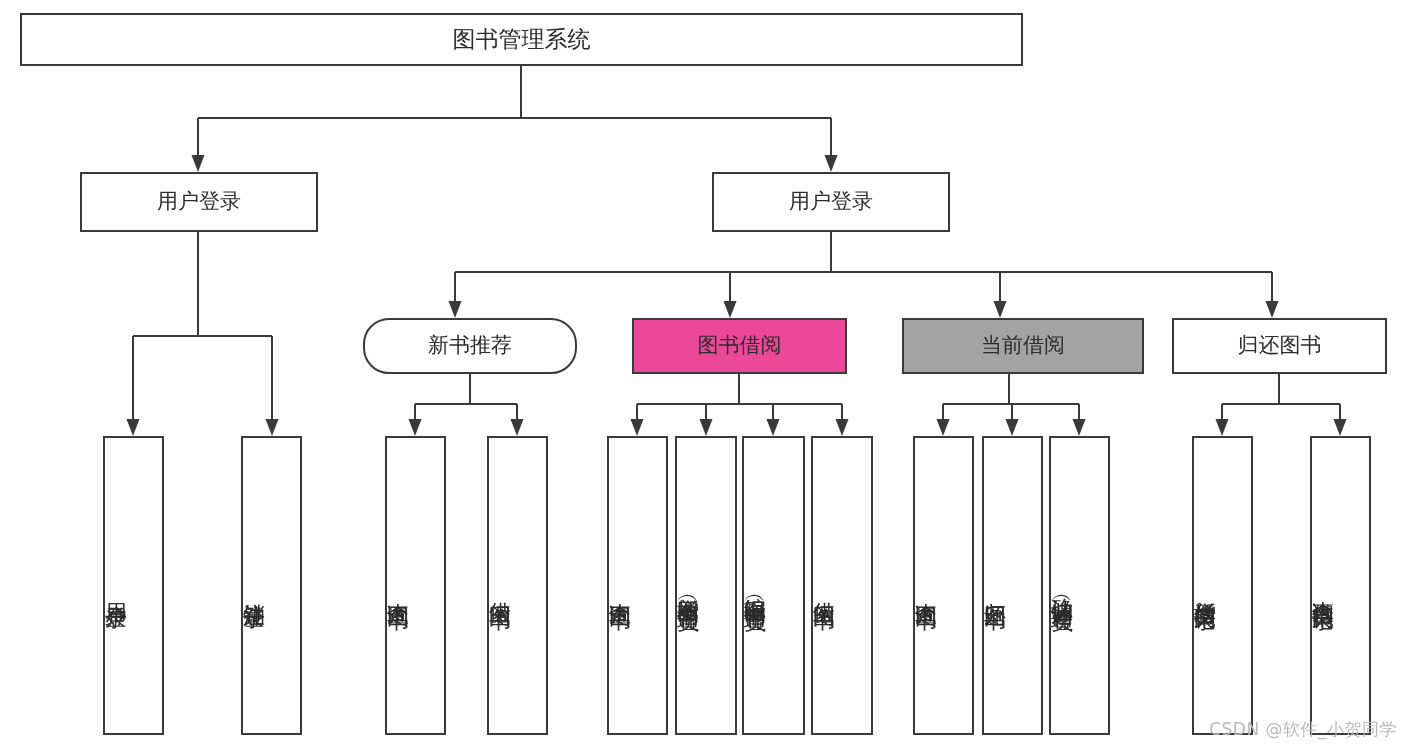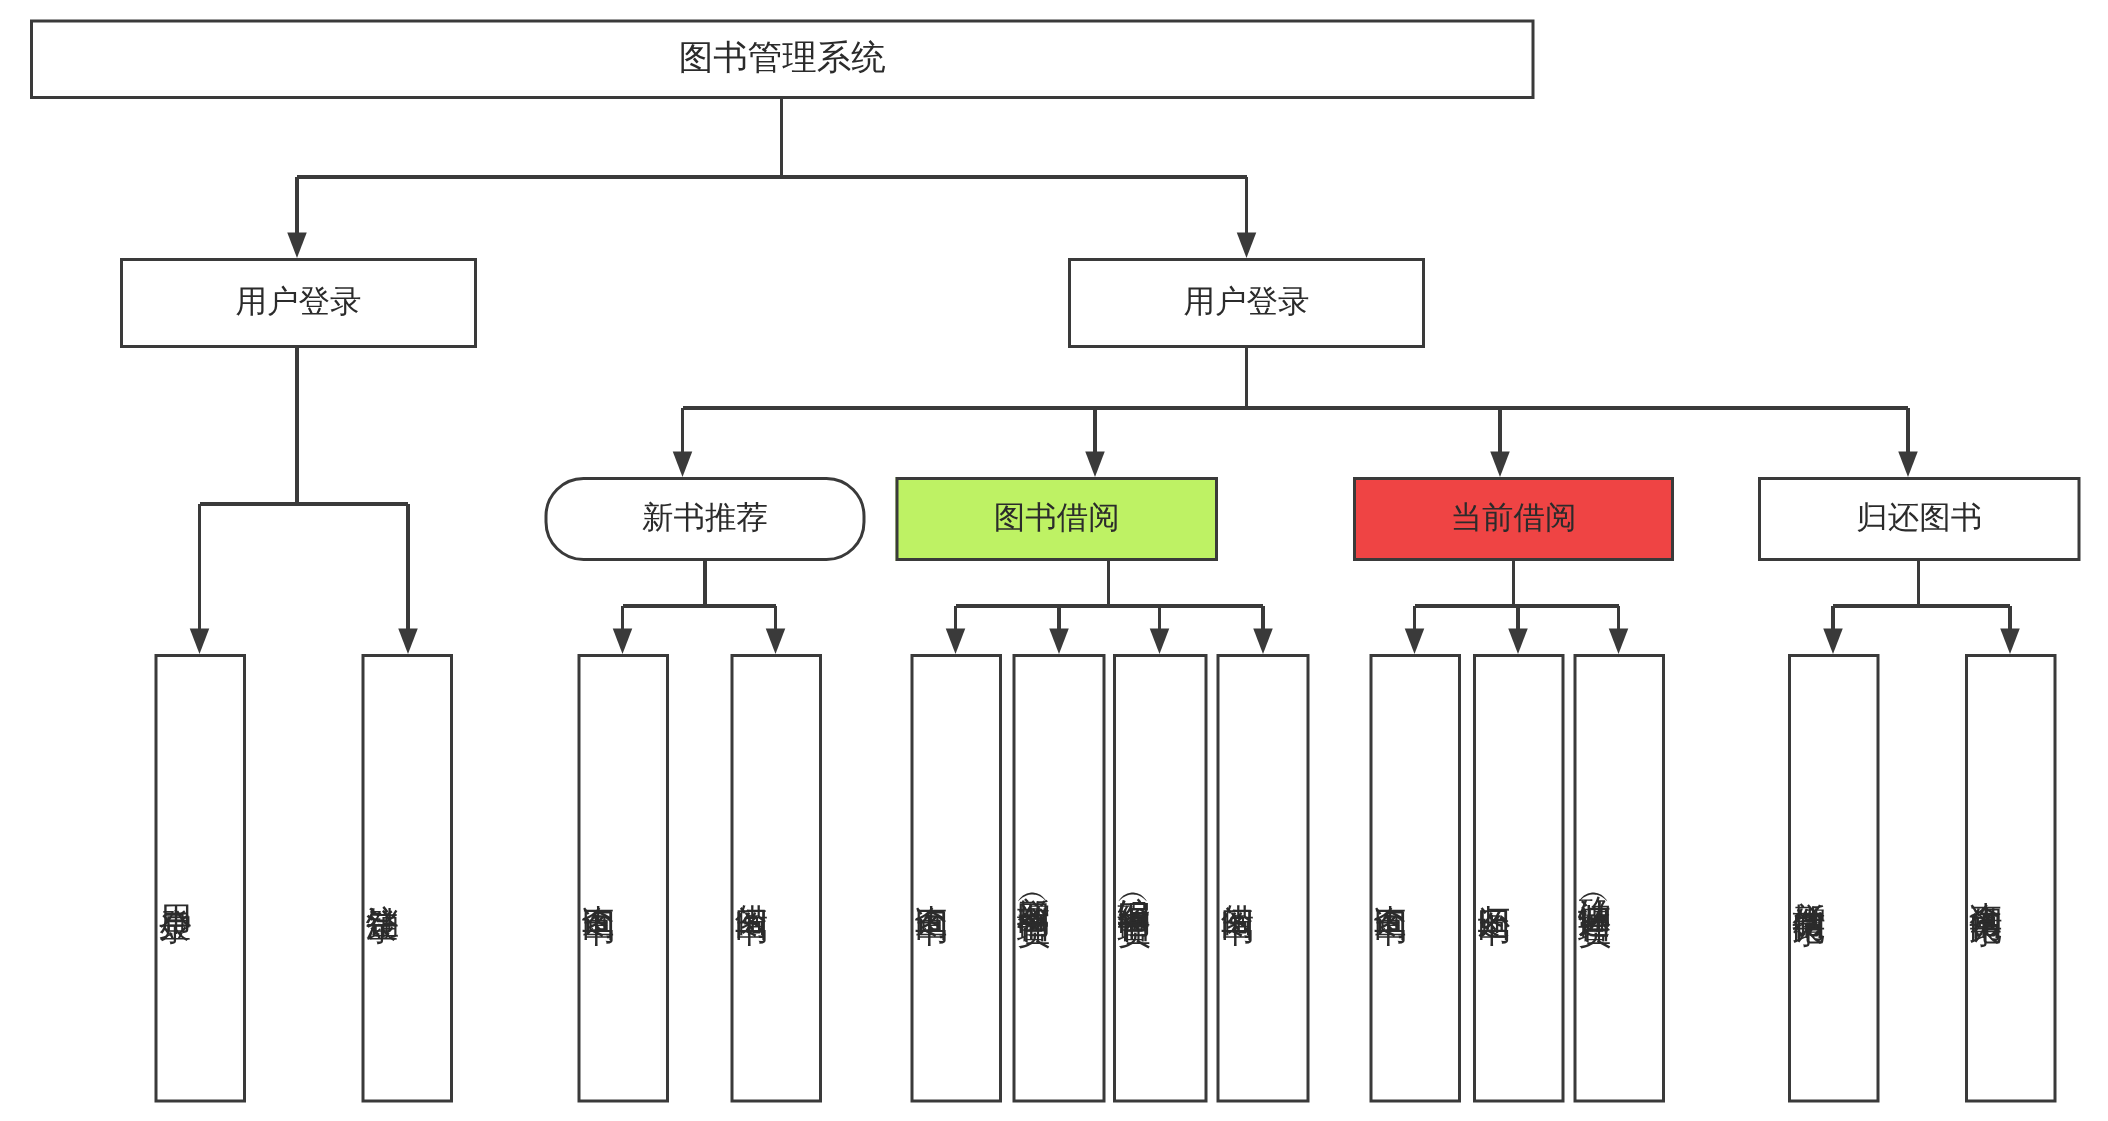--- a/index.html
+++ b/index.html
@@ -156,24 +156,24 @@
       </div>
       <div class="node lvl2" style="left: 80px; top: 172px; width: 238px; height: 60px; border-color: rgb(58, 58, 58); background: rgb(255, 255, 255); color: rgb(43, 43, 43);">
         <span class="label">用户登录</span>
       </div>
       <div class="node lvl2" style="left: 712px; top: 172px; width: 238px; height: 60px; border-color: rgb(58, 58, 58); background: rgb(255, 255, 255); color: rgb(43, 43, 43);">
         <span class="label">用户登录</span>
       </div>
       <div class="node lvl3" style="left: 363px; top: 318px; width: 214px; height: 56px; border-color: rgb(58, 58, 58); background: rgb(255, 255, 255); color: rgb(43, 43, 43); border-radius: 26px;">
         <span class="label">新书推荐</span>
       </div>
-      <div class="node lvl3" style="left: 597px; top: 318px; width: 215px; height: 56px; border-color: rgb(58, 58, 58); background: #bef264; color: rgb(43, 43, 43);">
+      <div class="node lvl3" style="left: 632px; top: 318px; width: 215px; height: 56px; border-color: rgb(58, 58, 58); background: #ec4899; color: rgb(43, 43, 43);">
         <span class="label">图书借阅</span>
       </div>
-      <div class="node lvl3" style="left: 902px; top: 318px; width: 214px; height: 56px; border-color: rgb(58, 58, 58); background: #ef4444; color: rgb(43, 43, 43);">
+      <div class="node lvl3" style="left: 902px; top: 318px; width: 242px; height: 56px; border-color: rgb(58, 58, 58); background: #a3a3a3; color: rgb(43, 43, 43);">
         <span class="label">当前借阅</span>
       </div>
       <div class="node lvl3" style="left: 1172px; top: 318px; width: 215px; height: 56px; border-color: rgb(58, 58, 58); background: rgb(255, 255, 255); color: rgb(43, 43, 43);">
         <span class="label">归还图书</span>
       </div>
       <div class="node leaf" style="left: 103px; top: 436px; width: 61px; height: 299px; border-color: rgb(58, 58, 58); background: rgb(255, 255, 255); color: rgb(43, 43, 43);">
         <span class="label">用户登录</span>
       </div>
       <div class="node leaf" style="left: 241px; top: 436px; width: 61px; height: 299px; border-color: rgb(58, 58, 58); background: rgb(255, 255, 255); color: rgb(43, 43, 43);">
         <span class="label">注销登录</span>
@@ -206,13 +206,14 @@
         <span class="label">确认归还（管理员）</span>
       </div>
       <div class="node leaf" style="left: 1192px; top: 436px; width: 61px; height: 299px; border-color: rgb(58, 58, 58); background: rgb(255, 255, 255); color: rgb(43, 43, 43);">
         <span class="label">新增借阅记录</span>
       </div>
       <div class="node leaf" style="left: 1310px; top: 436px; width: 61px; height: 299px; border-color: rgb(58, 58, 58); background: rgb(255, 255, 255); color: rgb(43, 43, 43);">
         <span class="label">查询借阅记录</span>
       </div>
     </div>
 
+  <div class="watermark">CSDN @软件_小贺同学</div>
 </div>
 
 </body></html>

